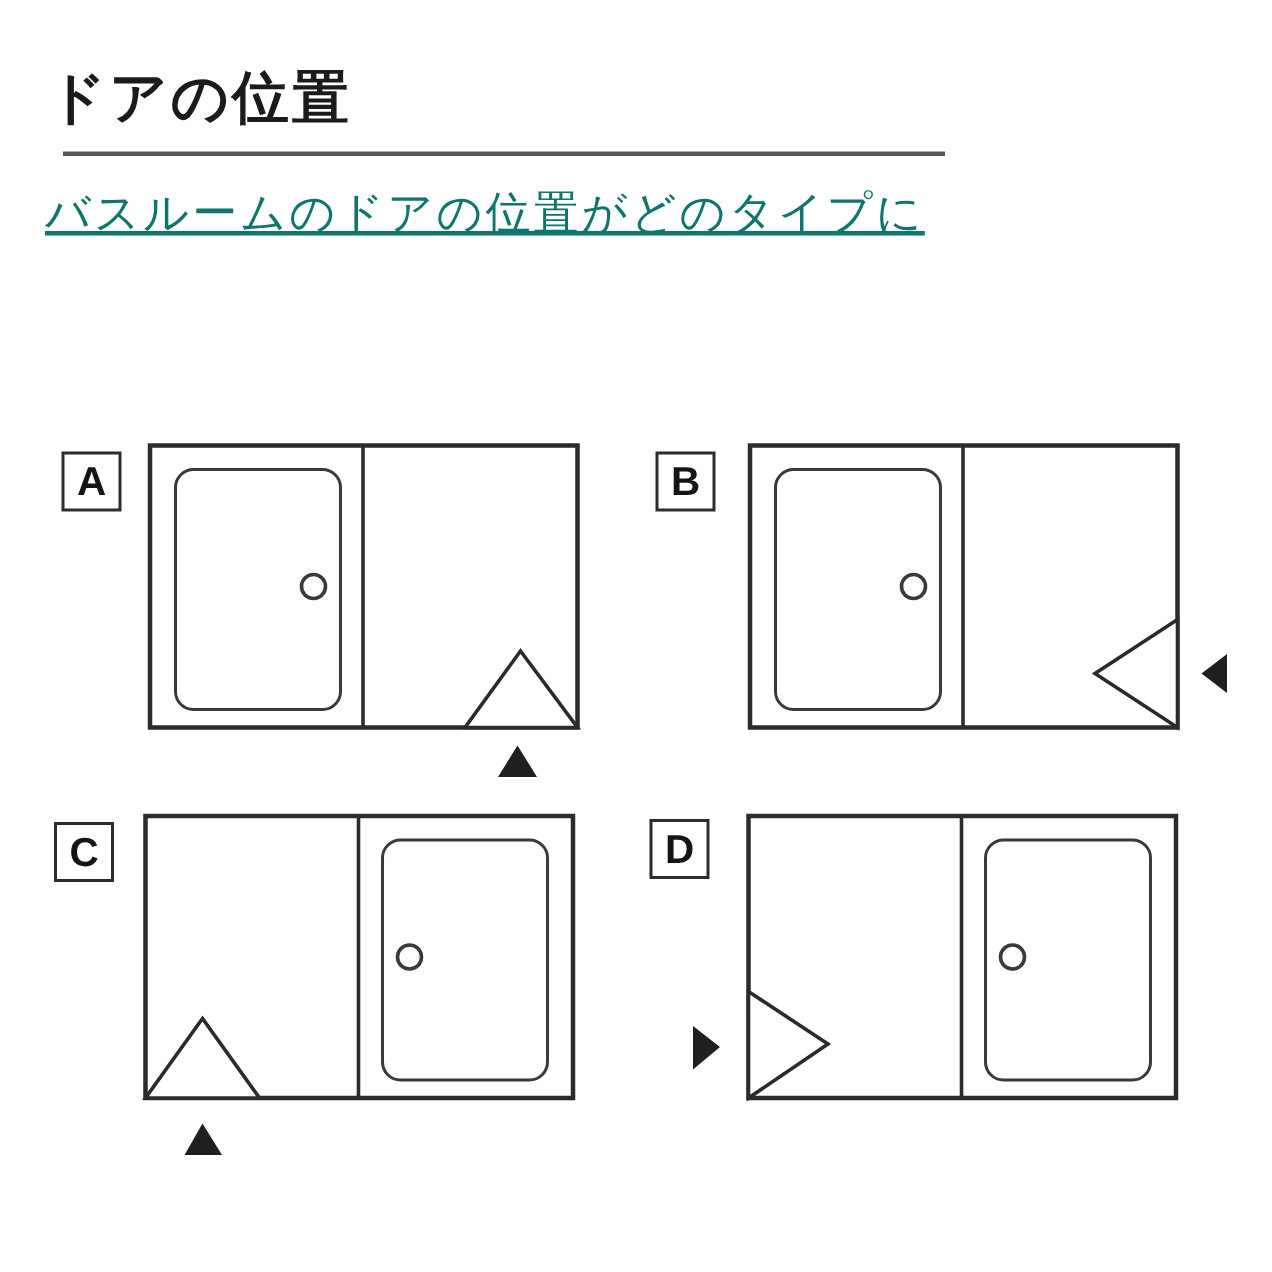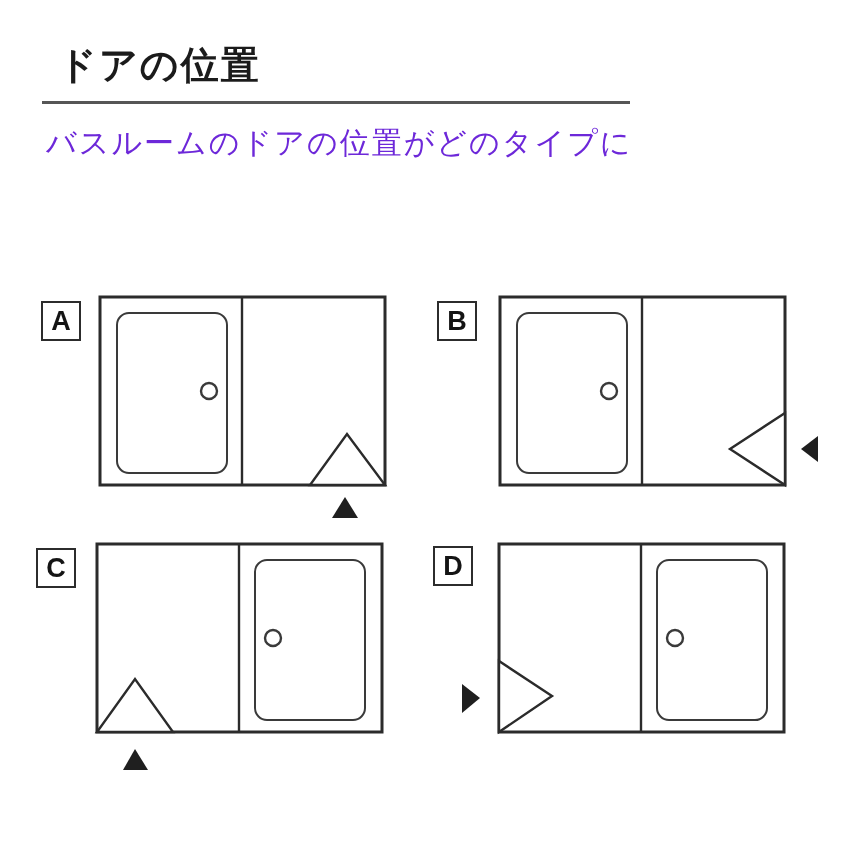--- a/index.html
+++ b/index.html
@@ -6,30 +6,30 @@
   body{
     width:848px;height:848px;
     background:#ffffff;
     font-family:"Liberation Sans","DejaVu Sans",sans-serif;
     position:relative;
     overflow:hidden;
   }
   .page{position:absolute;inset:0;}
   
   .title{
-    position:absolute;left:58px;top:40px;margin:0;
+    position:absolute;left:32px;top:40px;margin:0;
     font-size:38px;font-weight:700;color:#1b1b1b;letter-spacing:2px;
   }
   .rule{
     position:absolute;left:42px;top:101px;width:588px;height:3px;
     background:#565656;
   }
   .intro{
-    position:absolute;left:46px;top:120px;margin:0;
-    font-size:30px;line-height:45px;color:#6d28d9;letter-spacing:2px;
+    position:absolute;left:30px;top:120px;margin:0;
+    font-size:30px;line-height:45px;color:#0f766e;letter-spacing:2px;text-decoration:underline;
   }
   
   .cell{position:absolute;width:345px;height:255px;}
   .cell-a{left:41px;top:292px;}
   .cell-b{left:437px;top:292px;}
   .cell-c{left:36px;top:539px;}
   .cell-d{left:433px;top:537px;}
   .label-box{
     position:absolute;left:0;top:9px;width:40px;height:40px;
     box-sizing:border-box;border:2.5px solid #2c2c2c;background:#fff;

